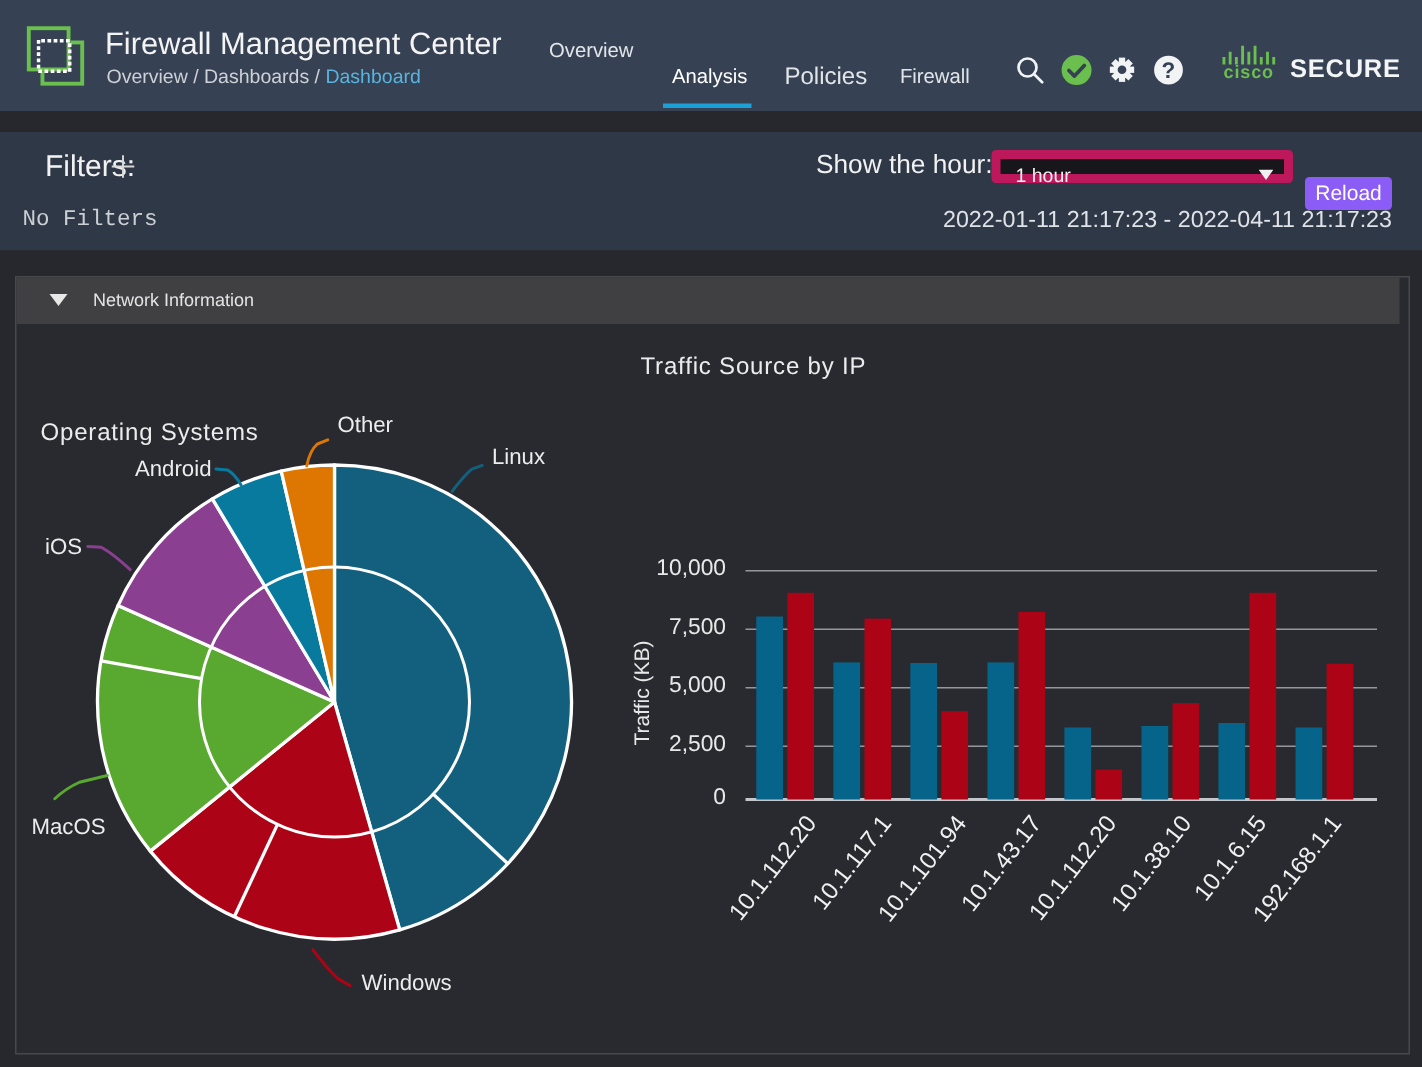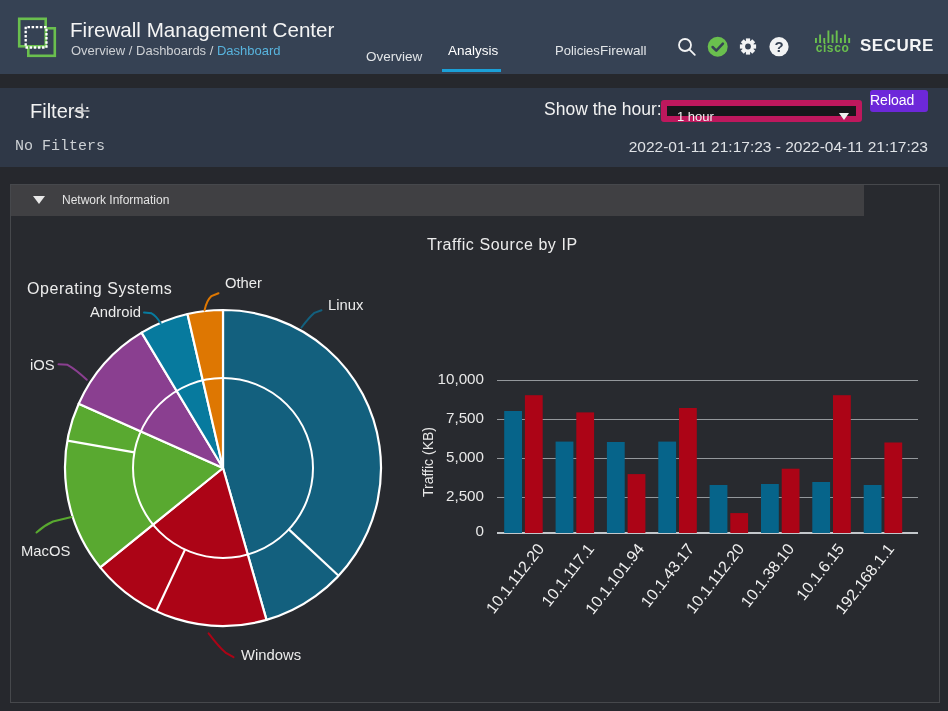--- a/index.html
+++ b/index.html
@@ -5,37 +5,37 @@
   * { margin:0; padding:0; box-sizing:border-box; }
   html,body { width:948px; height:711px; overflow:hidden; background:#26282d; }
   body { font-family:"Liberation Sans", sans-serif; position:relative; }
   .abs { position:absolute; }
   
   #hdr { position:absolute; left:0; top:0; width:948px; height:74px; background:#364254; }
   #strip { position:absolute; left:0; top:74px; width:948px; height:14px; background:#26282d; }
   #fbar { position:absolute; left:0; top:88px; width:948px; height:79px; background:#2f3847; }
   #content { position:absolute; left:0; top:167px; width:948px; height:544px; background:#26282d; }
   #panel { position:absolute; left:10px; top:184px; width:930px; height:519px; background:#282a2f; border:1px solid #46484c; }
-  #phdr { position:absolute; left:0; top:0; width:853px; height:31px; background:#404043; }
+  #phdr { position:absolute; left:0; top:0; width:922px; height:31px; background:#404043; }
   .tri { width:0; height:0; border-left:6px solid transparent; border-right:6px solid transparent; border-top:8.5px solid #e8e8e8; }
 </style>
 </head>
 <body>
 <div id="hdr">
   <svg class="abs" style="left:17px;top:16px" width="42" height="44" viewBox="0 0 42 44">
     <rect x="11.3" y="12.3" width="26.5" height="27.5" fill="none" stroke="#6abf4e" stroke-width="2.6"></rect>
     <rect x="0.9" y="1.5" width="29.2" height="30.1" fill="#364254" stroke="none"></rect>
     <rect x="2.2" y="2.8" width="26.5" height="27.5" fill="none" stroke="#6abf4e" stroke-width="2.6"></rect>
     <rect x="8.7" y="11.2" width="20.8" height="20.3" fill="none" stroke="#ffffff" stroke-width="2.3" stroke-dasharray="0.2 3.93" stroke-dashoffset="1.2" stroke-linecap="square"></rect>
   </svg>
   <div class="abs" style="left:71px;top:43px;font-size:13px;color:#ced1d5;">Overview / Dashboards / <span style="color:#58b4de;">Dashboard</span></div>
   <div class="abs" style="left:70px;top:18px;font-size:20.6px;color:#f4f4f4;">Firewall Management Center</div>
-  <div class="abs" style="left:366px;top:49px;font-size:13.5px;color:#e2e5e8;">Overview</div>
+  <div class="abs" style="left:366px;top:26px;font-size:13.5px;color:#e2e5e8;">Overview</div>
   <div class="abs" style="left:448px;top:42.5px;font-size:13.5px;color:#ffffff;">Analysis</div>
-  <div class="abs" style="left:523px;top:42.5px;font-size:13px;color:#e2e5e8;margin-left:32px;">Policies</div>
+  <div class="abs" style="left:523px;top:42.5px;font-size:16px;color:#e2e5e8;">Policies</div>
   <div class="abs" style="left:600px;top:42.5px;font-size:13.5px;color:#e2e5e8;">Firewall</div>
   <div class="abs" style="left:441.5px;top:69px;width:59px;height:3.2px;background:#1ba0d7;"></div>
   <svg class="abs" style="left:672px;top:30px" width="120" height="33" viewBox="0 0 120 33">
 
     <circle cx="13" cy="15" r="6" fill="none" stroke="#f2f3f4" stroke-width="1.8"></circle>
     <line x1="17.3" y1="19.3" x2="22.8" y2="24.8" stroke="#f2f3f4" stroke-width="1.8" stroke-linecap="round"></line>
 
     <circle cx="45.7" cy="16.7" r="10" fill="#6abf4e"></circle>
     <path d="M40.6,17 L44.3,20.7 L50.9,13.7" fill="none" stroke="#364254" stroke-width="2.5" stroke-linecap="round" stroke-linejoin="round"></path>
 
@@ -77,21 +77,21 @@
     <line x1="0.5" y1="8" x2="15.5" y2="8" stroke="#d8d8d8" stroke-width="1.3"></line>
   </svg>
   <div class="abs" style="left:15px;top:49.5px;font-size:15px;color:#ccd0d4;font-family:Liberation Mono, monospace;">No Filters</div>
   <div class="abs" style="left:544px;top:11px;font-size:17.5px;color:#f2f2f2;">Show the hour:</div>
   <div class="abs" style="left:661px;top:12px;width:201px;height:21.5px;background:#17171b;border:6px solid #be185d;border-radius:3px;">
     <div class="abs" style="left:10px;top:3px;font-size:13px;color:#f0f0f0;">1 hour</div>
     <svg class="abs" style="right:7px;top:7px" width="10" height="8" viewBox="0 0 10 8">
         <path d="M0,0 L10,0 L5,7 Z" fill="#f0f0f0"></path>
       </svg>
   </div>
-  <div class="abs" style="left:870px;top:2px;width:58px;height:21.5px;background:#6d28d9;border-radius:3px;text-align:left;">
+  <div class="abs" style="left:870px;top:30px;width:58px;height:21.5px;background:#8b5cf6;border-radius:3px;text-align:center;">
     <span style="font-size:14px;color:#fff;line-height:21.5px;">Reload</span>
   </div>
   <div class="abs" style="right:20px;top:49.5px;font-size:15.5px;color:#dfe2e6;">2022-01-11 21:17:23 - 2022-04-11 21:17:23</div>
 </div>
 <div id="content"></div>
 <div id="panel">
   <div id="phdr">
     <div class="tri abs" style="left:22px;top:11px;"></div>
     <div class="abs" style="left:51px;top:8px;font-size:12px;color:#e4e4e4;">Network Information</div>
   </div>

